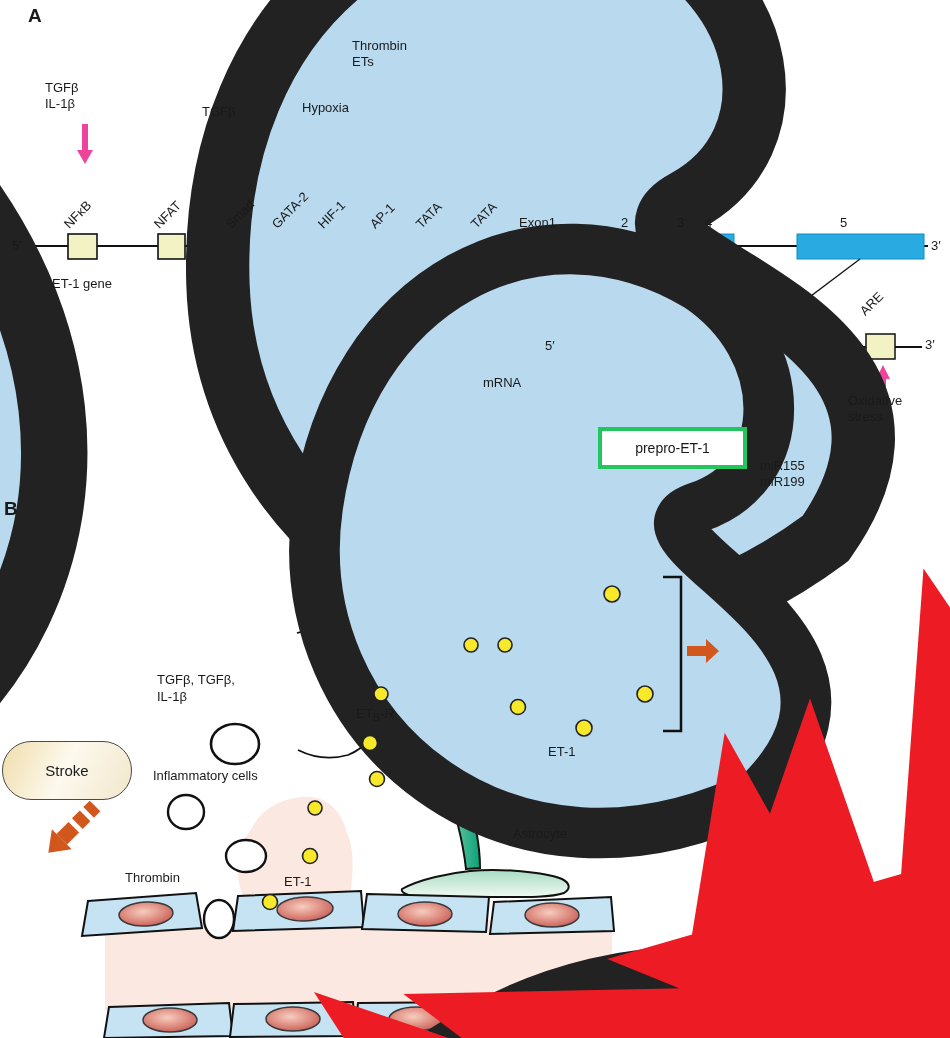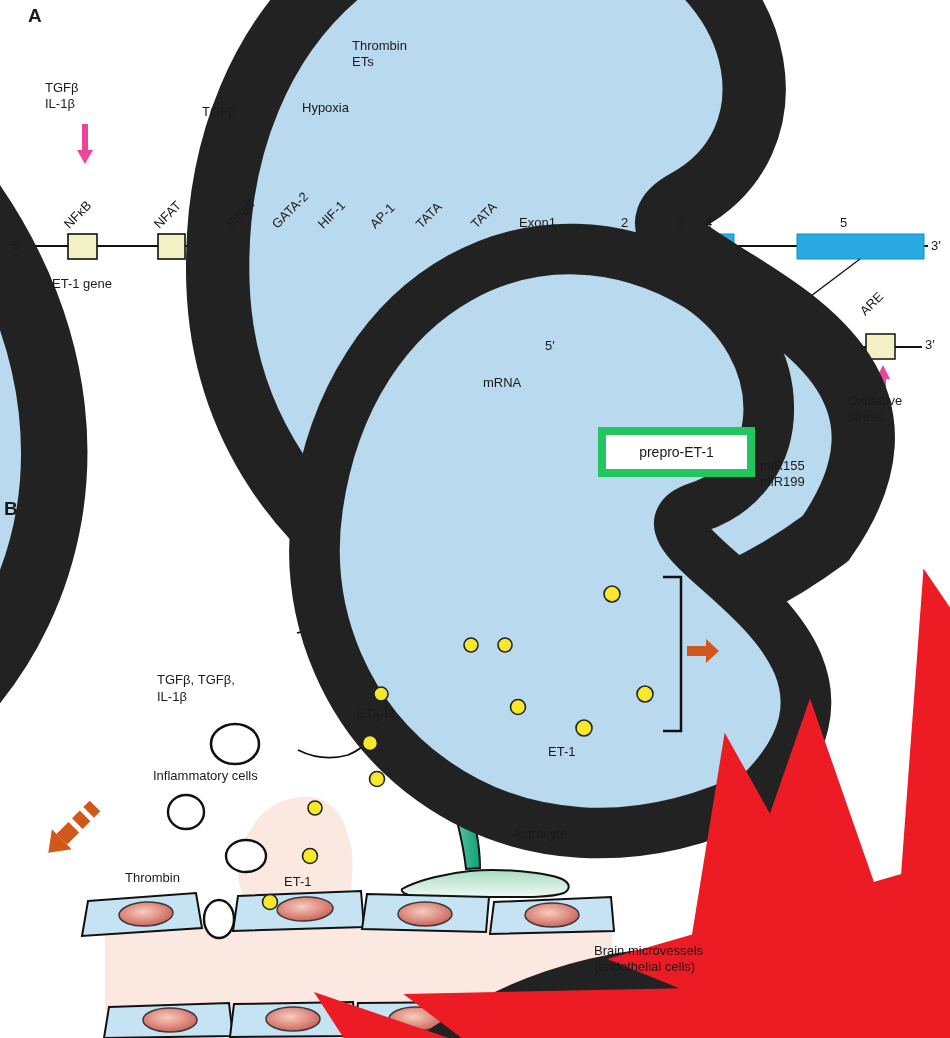--- a/index.html
+++ b/index.html
@@ -6,21 +6,21 @@
   .stage{position:relative;width:950px;height:1038px;background:#fff;overflow:hidden;
          font-family:"Liberation Sans",sans-serif;color:#1a1a1a;}
   .art{position:absolute;left:0;top:0;width:950px;height:1038px;}
   .lbl{position:absolute;font:13px/16px "Liberation Sans",sans-serif;color:#1a1a1a;white-space:nowrap;}
   .ctr{text-align:left;white-space:normal;}
   .panel-letter{font:bold 19px/20px "Liberation Sans",sans-serif;}
   .rot45{transform:rotate(-45deg);transform-origin:0 100%;height:16px;}
   .pill{position:absolute;left:2px;top:741px;width:128px;height:57px;border:1.5px solid #4a4a4a;
         border-radius:29px;background:linear-gradient(115deg,#f0ddab 0%,#fdf9ee 48%,#f2e7cb 100%);
         display:flex;align-items:center;justify-content:center;font-size:15px;}
-  .prepro{position:absolute;left:598px;top:427px;width:141px;height:34px;border:8px solid #22c55e;
+  .prepro{position:absolute;left:598px;top:427px;width:141px;height:34px;border:4px solid #22c55e;
           background:#fff;display:flex;align-items:center;justify-content:center;font-size:14px;}
   sub.b{font-size:10px;vertical-align:-3px;}
 </style>
 </head>
 <body>
 
 <div class="stage">
 
 <svg class="art" viewBox="0 0 950 1038">
   <defs>
@@ -272,35 +272,34 @@
 
 <div class="lbl ctr" style="left:760px;top:458px;width:80px;">
   <div>miR155</div>
   <div>miR199</div>
 </div>
 <div class="lbl ctr" style="left:848px;top:393px;width:80px;">
   <div>Oxidative</div>
   <div>stress</div>
 </div>
 
+<div class="pill">
+      <span>Stroke</span>
+    </div>
 
 <div class="lbl ctr" style="left:157px;top:671px;width:130px;line-height:17px;">
   <div>TGFβ, TGFβ,</div>
   <div>IL-1β</div>
 </div>
 
 <div class="lbl ctr" style="left:153px;top:768px;width:180px;">Inflammatory cells</div>
 
 <div class="lbl" style="left:356px;top:706px;font-size:13.5px;"><span>ET</span><sub class="b">B</sub><span>-R</span></div>
 
 <div class="lbl ctr" style="left:548px;top:744px;width:60px;">ET-1</div>
 <div class="lbl" style="left:513px;top:826px;">Astrocyte</div>
 
 
 <div class="lbl ctr" style="left:125px;top:870px;width:100px;">Thrombin</div>
 <div class="lbl ctr" style="left:284px;top:874px;width:60px;">ET-1</div>
 
-<div class="lbl ctr" style="left:594px;top:943px;width:180px;">
-  <div>Brain microvessels</div>
-  <div>(endothelial cells)</div>
-</div>
 
 </div>
 
 </body></html>

